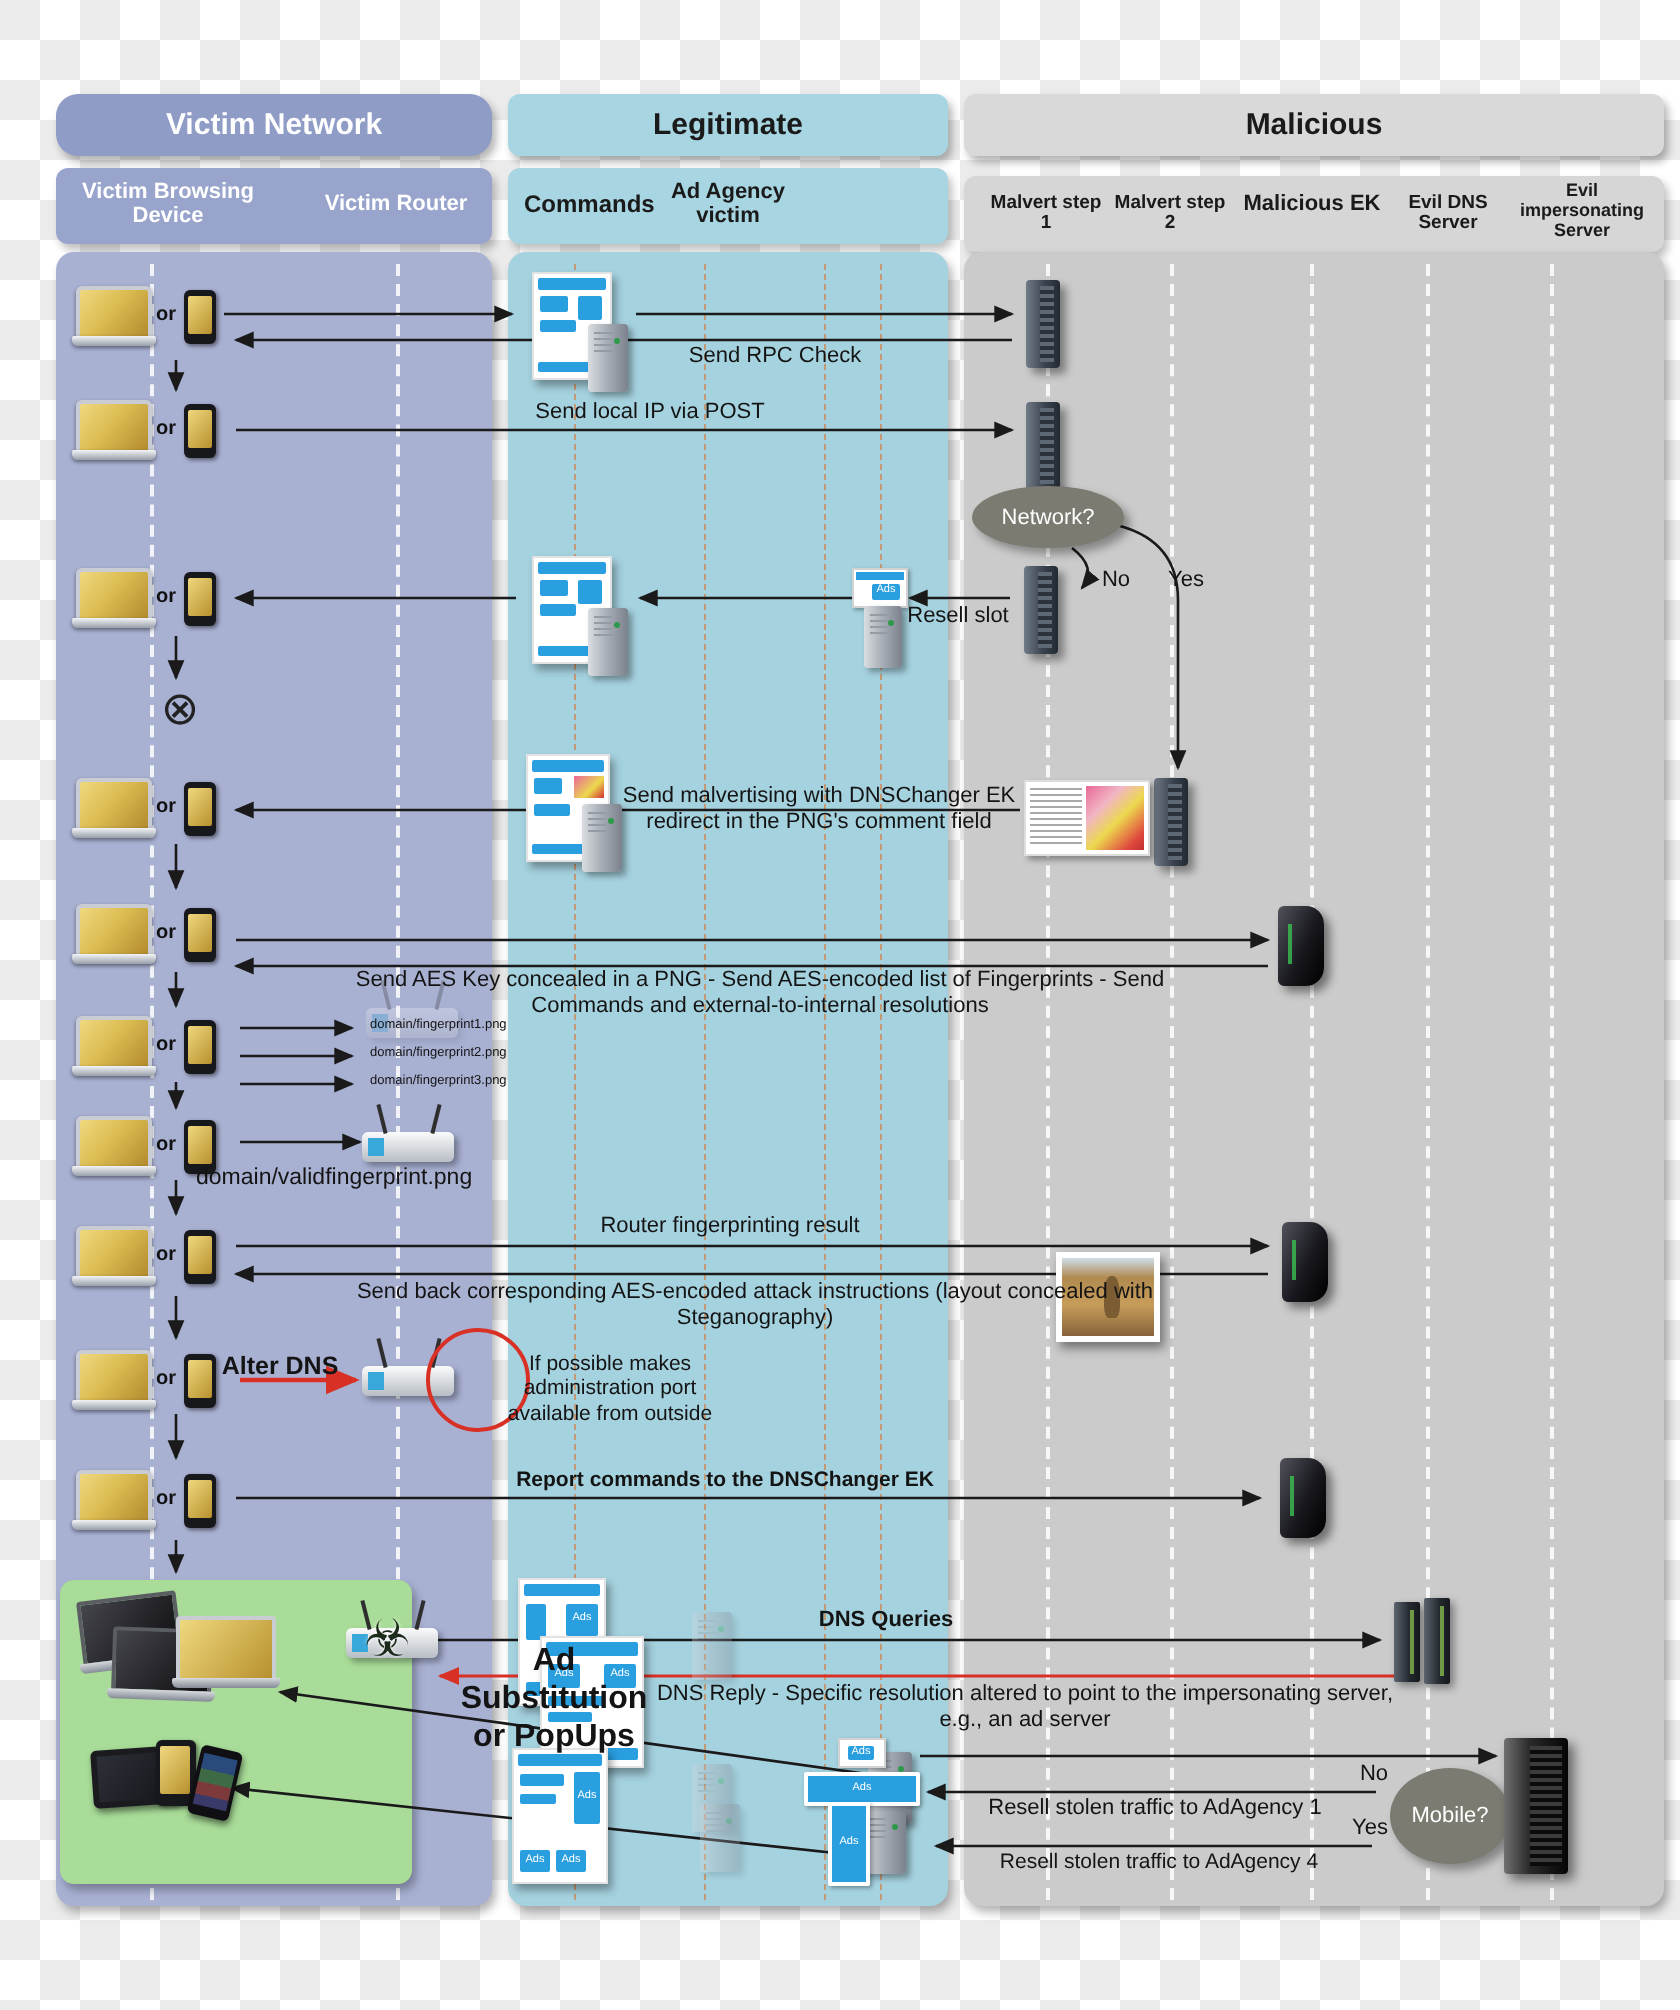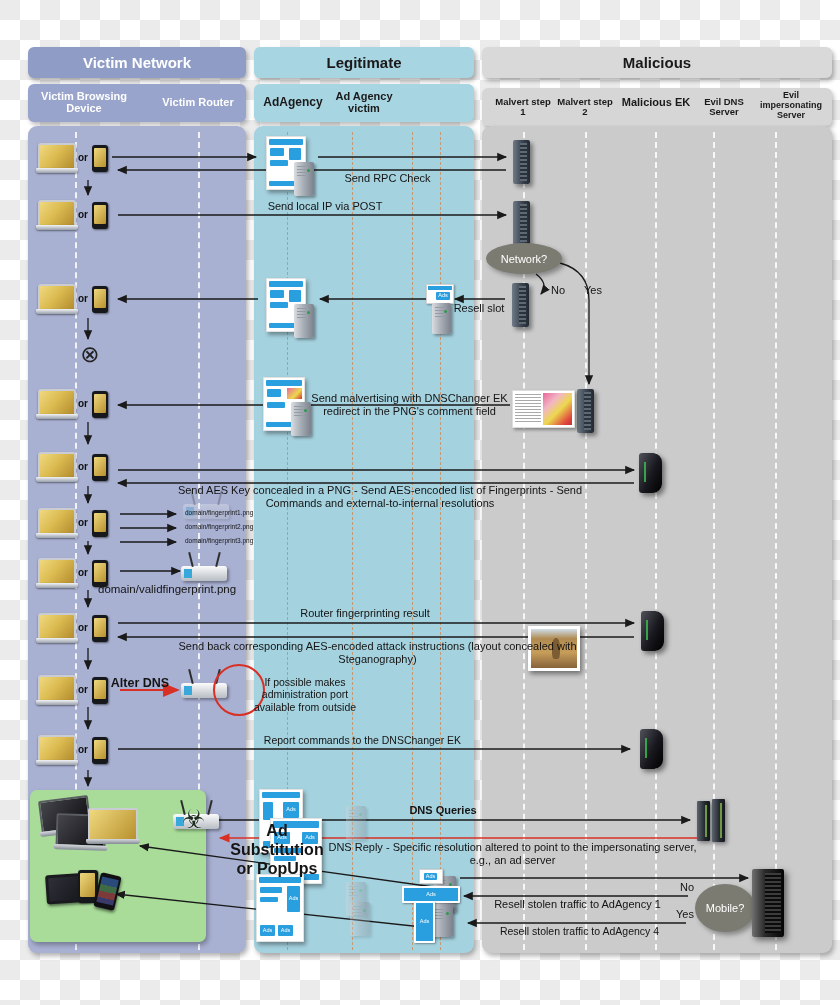--- a/index.html
+++ b/index.html
@@ -78,36 +78,36 @@
   .icons{z-index:5;position:absolute;left:0;top:0;width:0;height:0;}
   .labels{z-index:6;position:absolute;left:0;top:0;width:0;height:0;}
   .bg{z-index:1;} .lines{z-index:2;} .gz{z-index:3;}
 </style>
 </head>
 <body>
 
 <div class="canvas">
 
   <div class="bg">
-    <div class="hdr" style="left:28px;top:47px;width:218px;background:#8e9cc6;color:#fff;">
+    <div class="hdr" style="left:28px;top:47px;width:218px;background:#8e9cc6;color:#fff;border-radius:11px;">
         <span>Victim Network</span>
       </div>
     <div class="hdr" style="left:254px;top:47px;width:220px;background:#a8d5e2;">
         <span>Legitimate</span>
       </div>
     <div class="hdr" style="left:482px;top:47px;width:350px;background:#d9d9d9;">
         <span>Malicious</span>
       </div>
 
     <div class="sub" style="left:28px;top:84px;width:218px;background:#98a4cb;">
       <span class="sublbl" style="left:8px;top:6px;width:96px;font-size:11px;color:#fff;">Victim Browsing Device</span>
       <span class="sublbl" style="left:126px;top:12px;width:88px;font-size:11px;color:#fff;">Victim Router</span>
     </div>
     <div class="sub" style="left:254px;top:84px;width:220px;background:#a8d5e2;">
-      <span class="sublbl" style="left:8px;top:12px;width:62px;font-size:12px;">AdAgency</span>
+      <span class="sublbl" style="left:8px;top:12px;width:62px;font-size:12px;">Commands</span>
       <span class="sublbl" style="left:74px;top:6px;width:72px;font-size:11px;">Ad Agency victim</span>
     </div>
     <div class="sub" style="left:482px;top:88px;width:350px;background:#d6d6d6;text-decoration:underline;">
       <span class="sublbl" style="left:10px;top:9px;width:62px;font-size:9.5px;">Malvert step 1</span>
       <span class="sublbl" style="left:72px;top:9px;width:62px;font-size:9.5px;">Malvert step 2</span>
       <span class="sublbl" style="left:134px;top:8px;width:80px;font-size:11px;">Malicious EK</span>
       <span class="sublbl" style="left:214px;top:9px;width:56px;font-size:9.5px;">Evil DNS Server</span>
       <span class="sublbl" style="left:272px;top:3px;width:74px;font-size:9px;">Evil impersonating Server</span>
     </div>
 
@@ -417,21 +417,21 @@
     <div class="lbl" style="left:302px;top:392px;width:215px;">Send malvertising with DNSChanger EK redirect in the PNG's comment field</div>
     <div class="lbl" style="left:160px;top:484px;width:440px;">Send AES Key concealed in a PNG - Send AES-encoded list of Fingerprints - Send Commands and external-to-internal resolutions</div>
     <div class="lbl" style="left:185px;top:509px;width:80px;font-size:6.5px;text-align:left;">domain/fingerprint1.png</div>
     <div class="lbl" style="left:185px;top:523px;width:80px;font-size:6.5px;text-align:left;">domain/fingerprint2.png</div>
     <div class="lbl" style="left:185px;top:537px;width:80px;font-size:6.5px;text-align:left;">domain/fingerprint3.png</div>
     <div class="lbl" style="left:98px;top:583px;width:170px;font-size:11.5px;text-align:left;">domain/validfingerprint.png</div>
     <div class="lbl" style="left:290px;top:607px;width:150px;">Router fingerprinting result</div>
     <div class="lbl" style="left:165px;top:640px;width:425px;">Send back corresponding AES-encoded attack instructions (layout concealed with Steganography)</div>
     <div class="lbl" style="left:108px;top:676px;width:64px;font-weight:bold;font-size:12.5px;">Alter DNS</div>
     <div class="lbl" style="left:252px;top:676px;width:106px;font-size:10.5px;">If possible makes administration port available from outside</div>
-    <div class="lbl" style="left:255px;top:734px;width:215px;font-size:10.5px;">Report commands to the DNSChanger EK</div>
+    <div class="lbl" style="left:255px;top:734px;width:215px;font-size:10.5px;font-weight:bold;">Report commands to the DNSChanger EK</div>
     <div class="lbl" style="left:402px;top:804px;width:82px;font-weight:bold;">DNS Queries</div>
     <div class="lbl" style="left:320px;top:841px;width:385px;">DNS Reply - Specific resolution altered to point to the impersonating server, e.g., an ad server</div>
     <div class="lbl" style="left:228px;top:822px;width:98px;font-weight:bold;font-size:16px;">Ad Substitution or PopUps</div>
     <div class="lbl" style="left:674px;top:881px;width:26px;">No</div>
     <div class="lbl" style="left:670px;top:908px;width:30px;">Yes</div>
     <div class="lbl" style="left:480px;top:898px;width:195px;font-size:11px;">Resell stolen traffic to AdAgency 1</div>
     <div class="lbl" style="left:482px;top:925px;width:195px;font-size:10.5px;">Resell stolen traffic to AdAgency 4</div>
   </div>
 
 </div>

